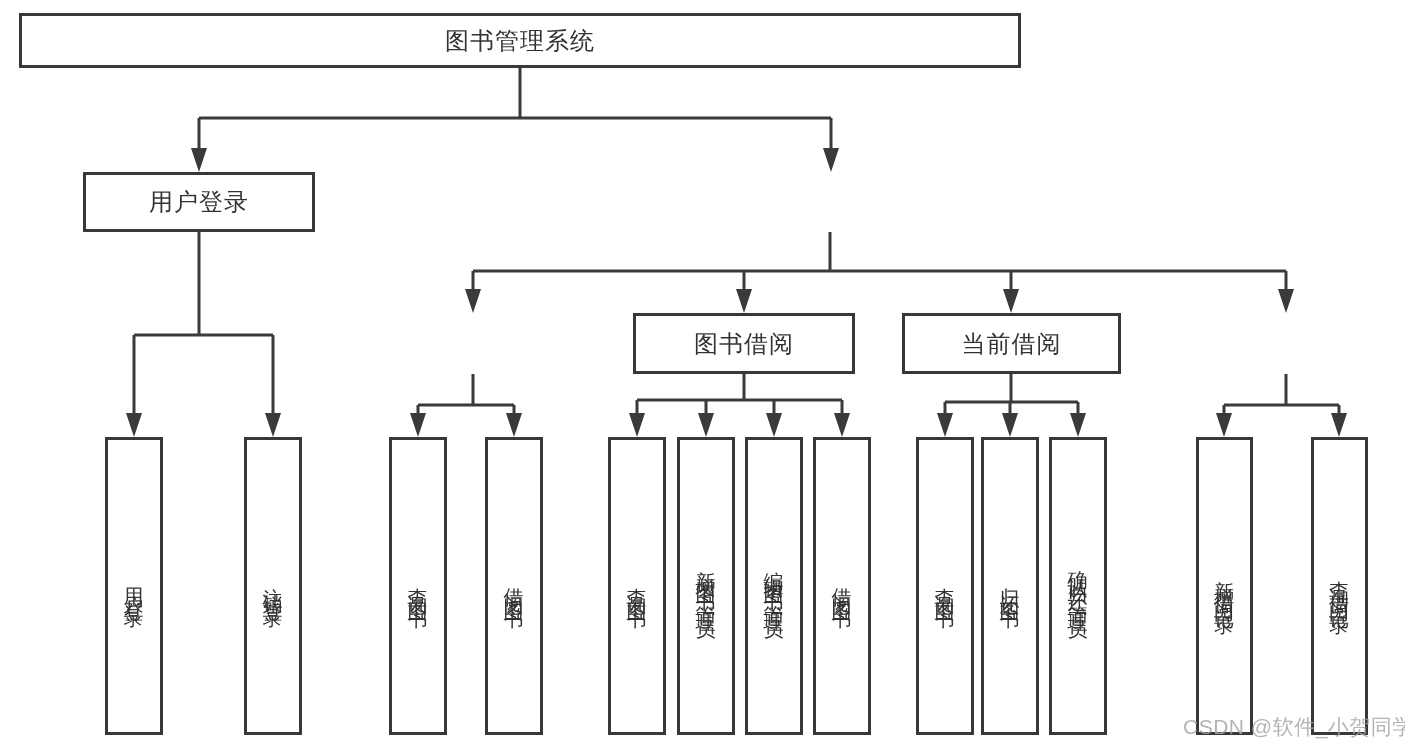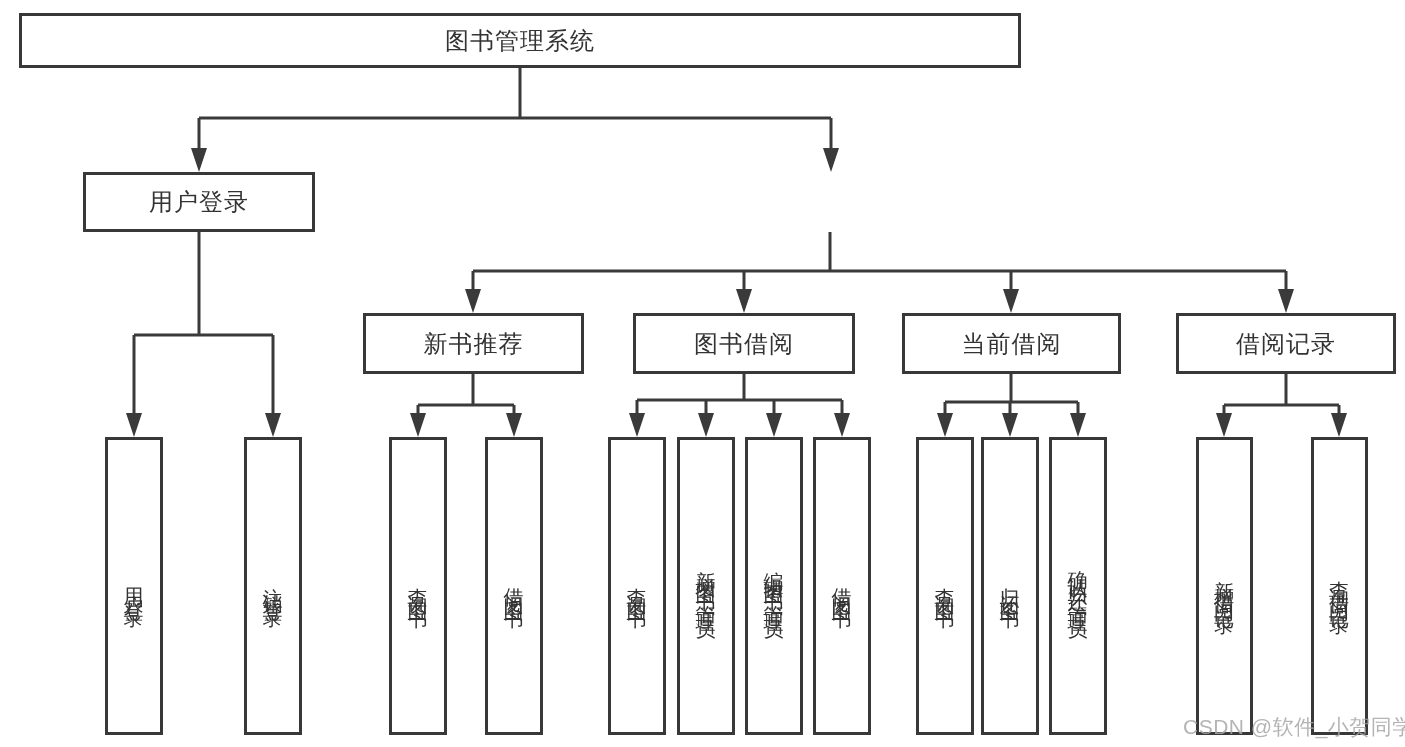--- a/index.html
+++ b/index.html
@@ -95,24 +95,22 @@
       <path d="M1286 374 V405 M1224 405 H1339 M1224 405 V415 M1339 405 V415"></path>
       <polygon points="1216,413 1232,413 1224,437"></polygon>
       <polygon points="1331,413 1347,413 1339,437"></polygon>
     </g>
   </svg>
 
   <div class="node h" style="left:19px;top:13px;width:1002px;height:55px">图书管理系统</div>
 
   <div class="node h" style="left:83px;top:172px;width:232px;height:60px">用户登录</div>
 
-  <div class="node h" style="left:363px;top:313px;width:221px;height:61px">新书推荐</div>
   <div class="node h" style="left:633px;top:313px;width:222px;height:61px">图书借阅</div>
   <div class="node h" style="left:902px;top:313px;width:219px;height:61px">当前借阅</div>
-  <div class="node h" style="left:1176px;top:313px;width:220px;height:61px">借阅记录</div>
 
   <div class="node v" style="left:105px;top:437px;width:58px;height:298px">用户登录</div>
   <div class="node v" style="left:244px;top:437px;width:58px;height:298px">注销登录</div>
 
   <div class="node v" style="left:389px;top:437px;width:58px;height:298px">查询图书</div>
   <div class="node v" style="left:485px;top:437px;width:58px;height:298px">借阅图书</div>
 
   <div class="node v" style="left:608px;top:437px;width:58px;height:298px">查询图书</div>
   <div class="node v" style="left:677px;top:437px;width:58px;height:298px">新增图书（管理员）</div>
   <div class="node v" style="left:745px;top:437px;width:58px;height:298px">编辑图书（管理员）</div>

